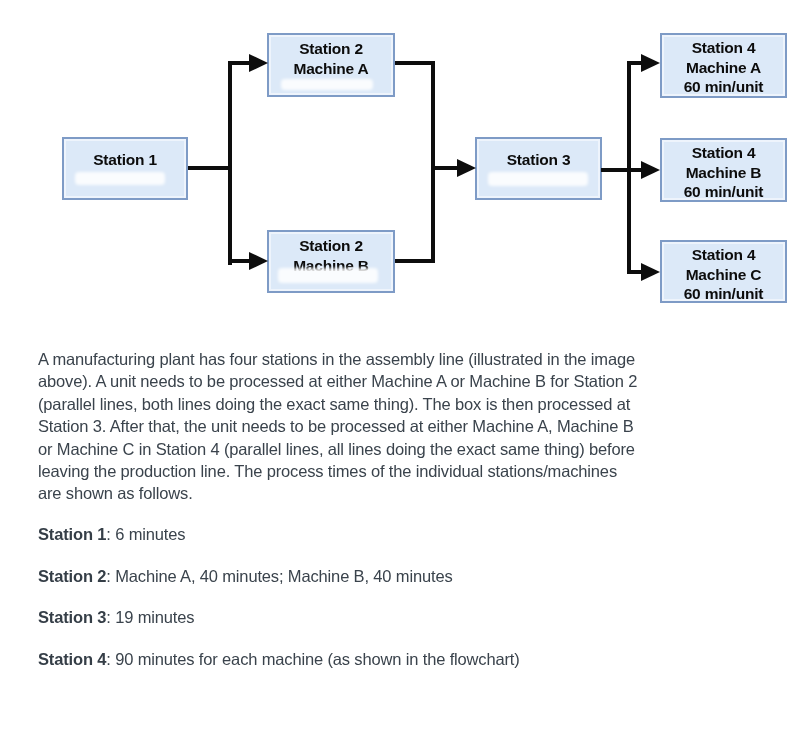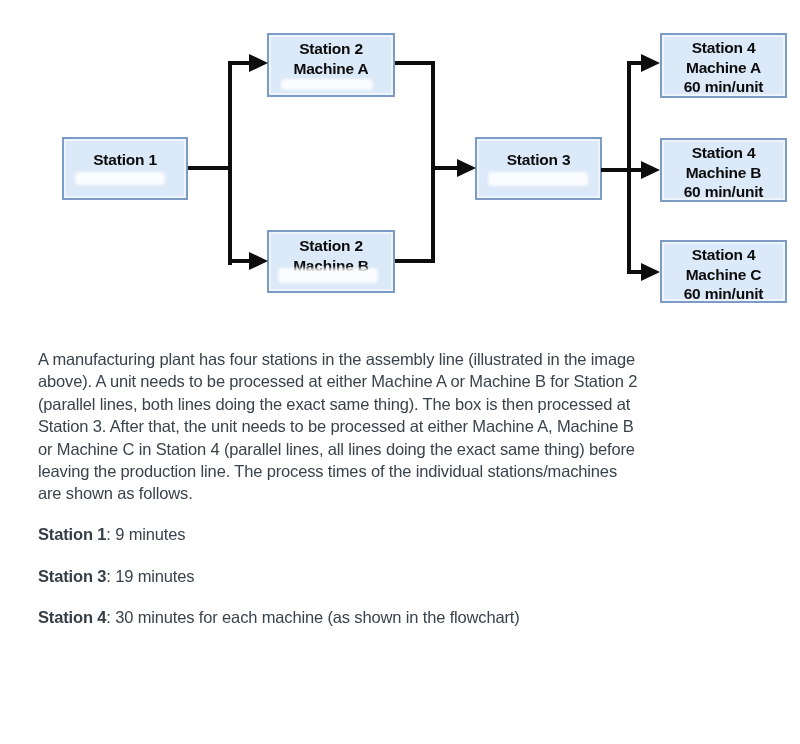--- a/index.html
+++ b/index.html
@@ -133,22 +133,23 @@
 
   <div class="content">
     <p class="para">A manufacturing plant has four stations in the assembly line (illustrated in the image
 above). A unit needs to be processed at either Machine A or Machine B for Station 2
 (parallel lines, both lines doing the exact same thing). The box is then processed at
 Station 3. After that, the unit needs to be processed at either Machine A, Machine B
 or Machine C in Station 4 (parallel lines, all lines doing the exact same thing) before
 leaving the production line. The process times of the individual stations/machines
 are shown as follows.</p>
 
-    <p class="row"><b>Station 1</b><span>: 9 minutes</span></p>
+    <p class="row"><b>Station 1</b><span>: 6 minutes</span></p>
 
+    <p class="row"><b>Station 2</b><span>: Machine A, 40 minutes; Machine B, 40 minutes</span></p>
 
     <p class="row"><b>Station 3</b><span>: 19 minutes</span></p>
 
-    <p class="row"><b>Station 4</b><span>: 30 minutes for each machine (as shown in the flowchart)</span></p>
+    <p class="row"><b>Station 4</b><span>: 90 minutes for each machine (as shown in the flowchart)</span></p>
 
   </div>
 
 </div>
 
 </body></html>

